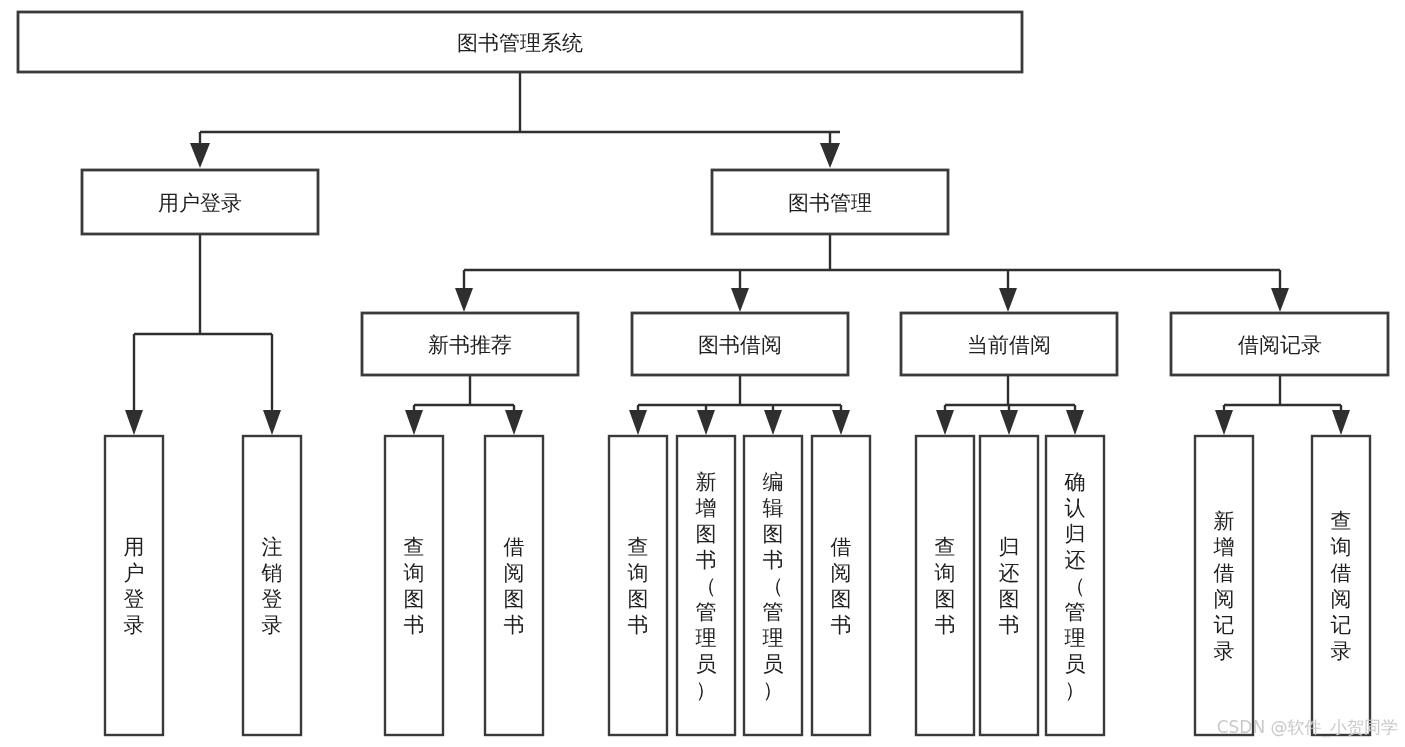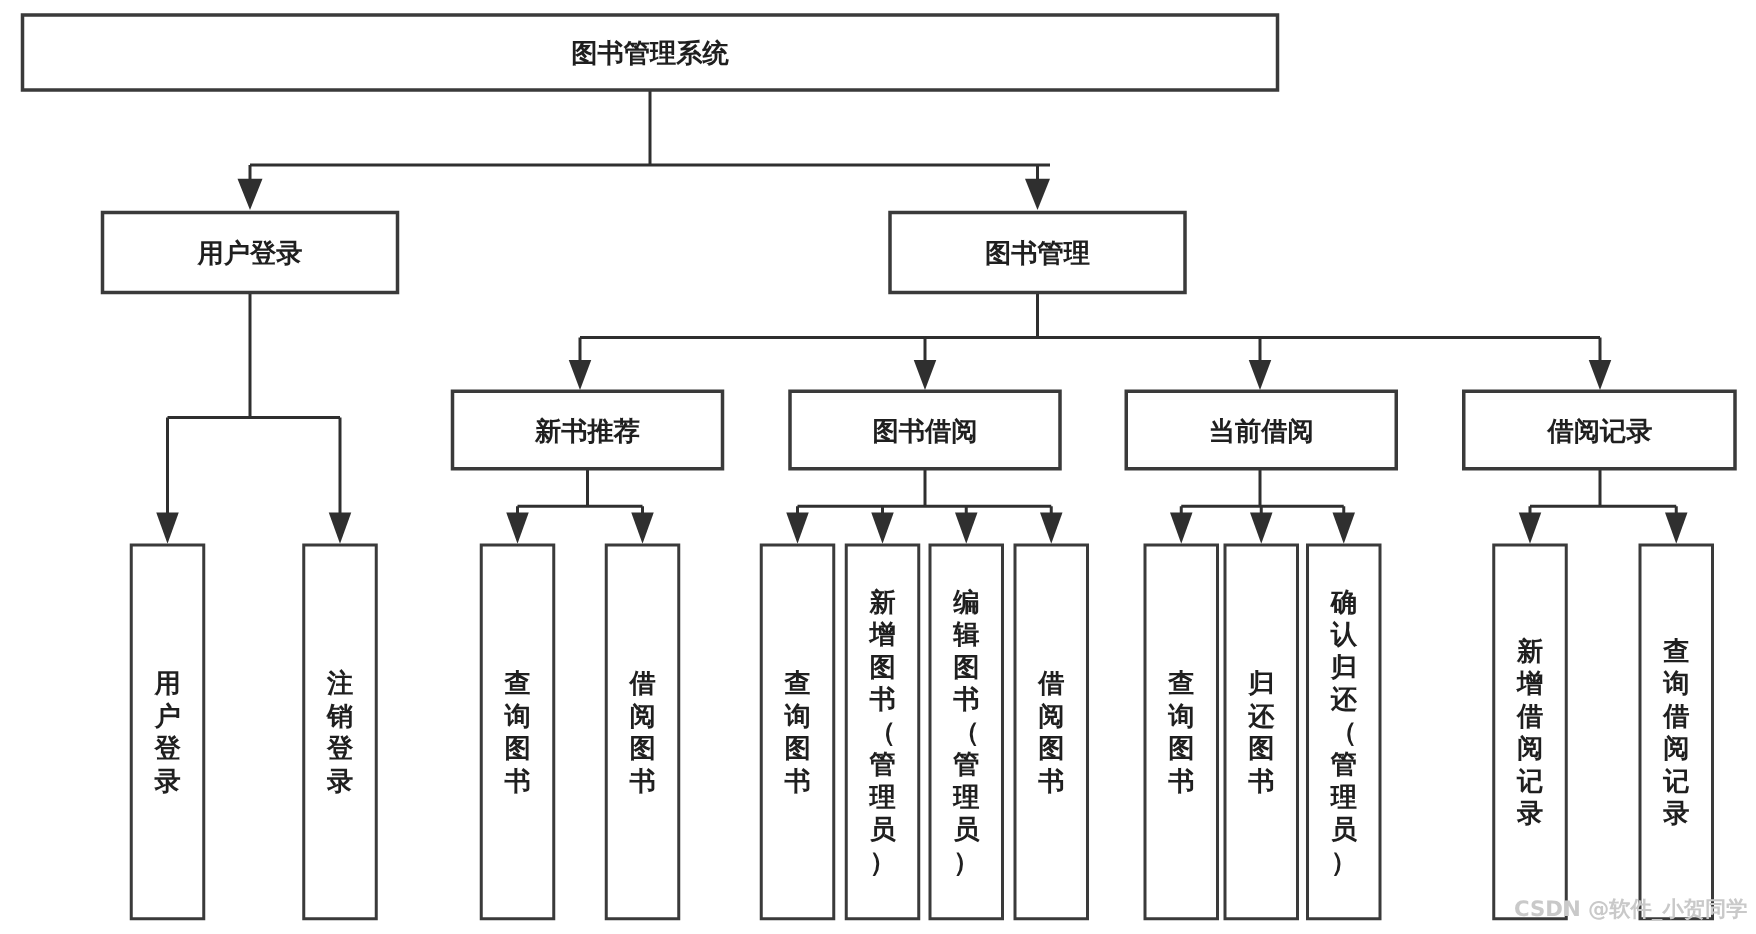--- a/index.html
+++ b/index.html
@@ -13,21 +13,20 @@
     font-family: "DejaVu Sans", "Liberation Sans", sans-serif;
     overflow: hidden;
     position: relative;
   }
   #diagram-root {
     position: absolute;
     left: 0;
     top: 0;
     width: 1405px;
     height: 747px;
-    font-weight: bold;
   }
   svg.diagram {
     display: block;
     width: 1405px;
     height: 747px;
   }
   .node-rect {
     fill: #ffffff;
     stroke: #3a3a3a;
     stroke-width: 2.4;

